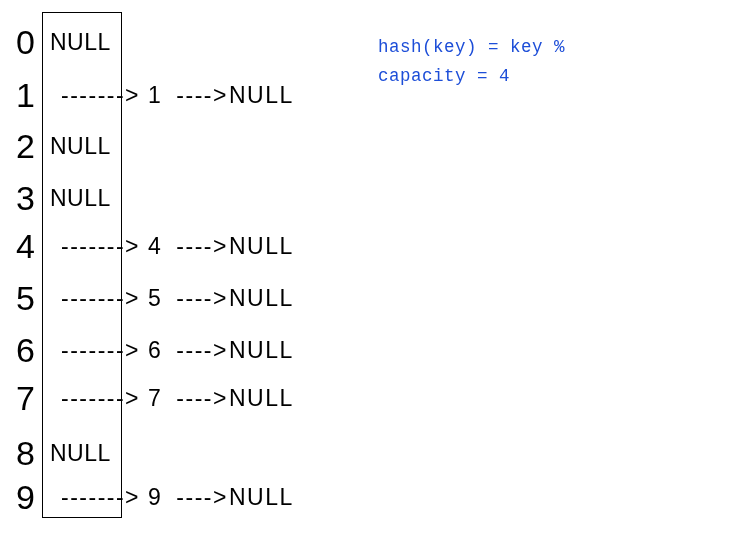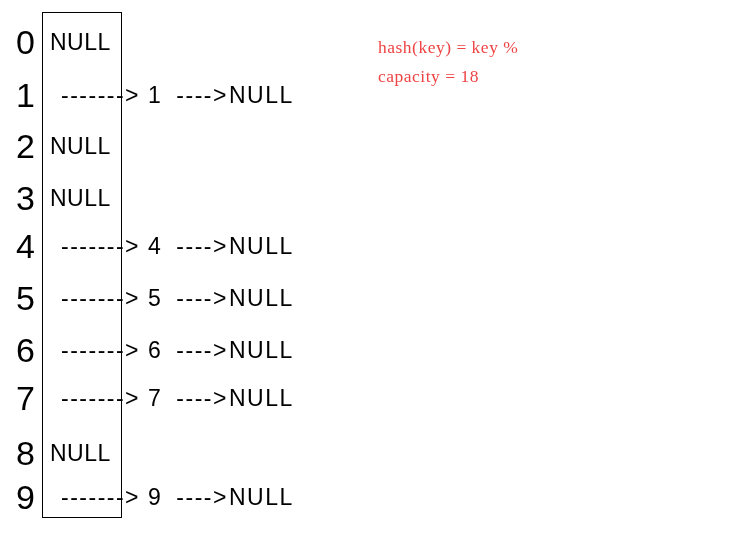--- a/index.html
+++ b/index.html
@@ -142,18 +142,18 @@
   <div class="row" style="top:475px">
     <span class="idx">9</span>
     <span class="chain">
       <span class="arrow">-------&gt;</span>
       <span class="val">9</span>
       <span class="arrow">----&gt;</span>
       <span class="term">NULL</span>
     </span>
   </div>
 
-  <div class="annotation" style="color: #ef4444; font-family: Liberation Serif, serif;">
+  <div class="annotation" style="color: #1d4ed8;">
     <div>hash(key) = key %</div>
-    <div>capacity = 18</div>
+    <div>capacity = 4</div>
   </div>
 
 </div>
 
 </body></html>

